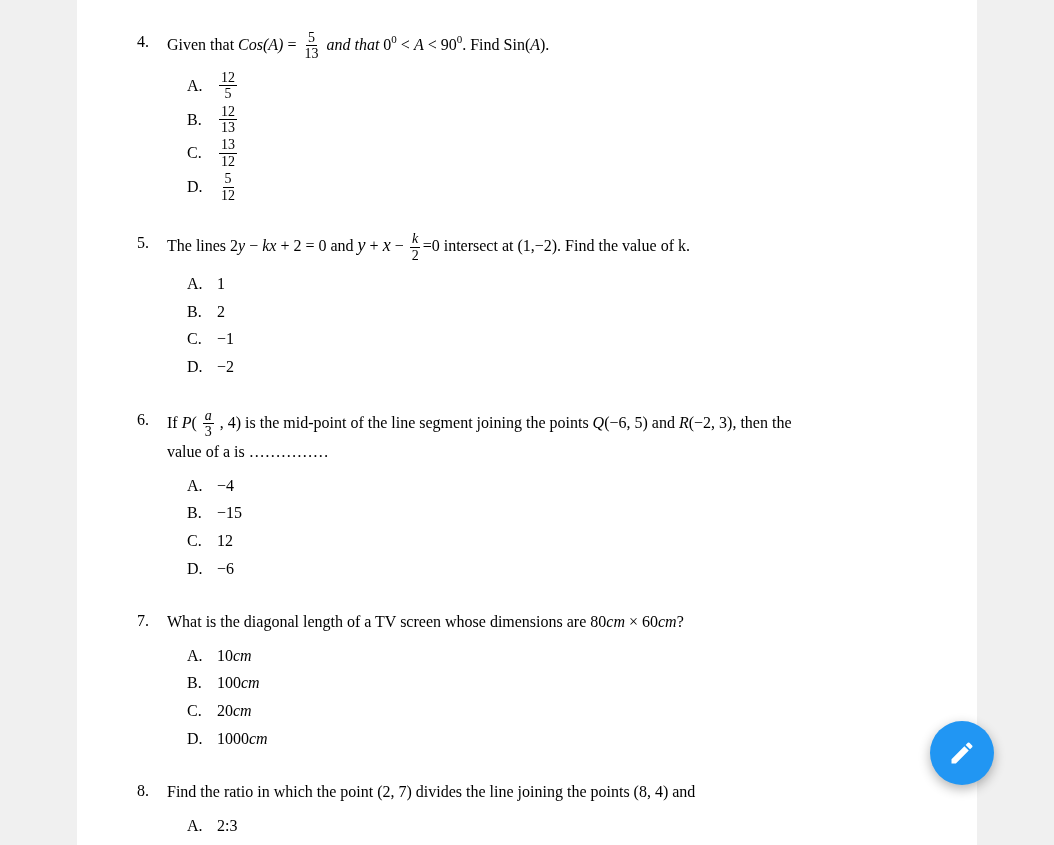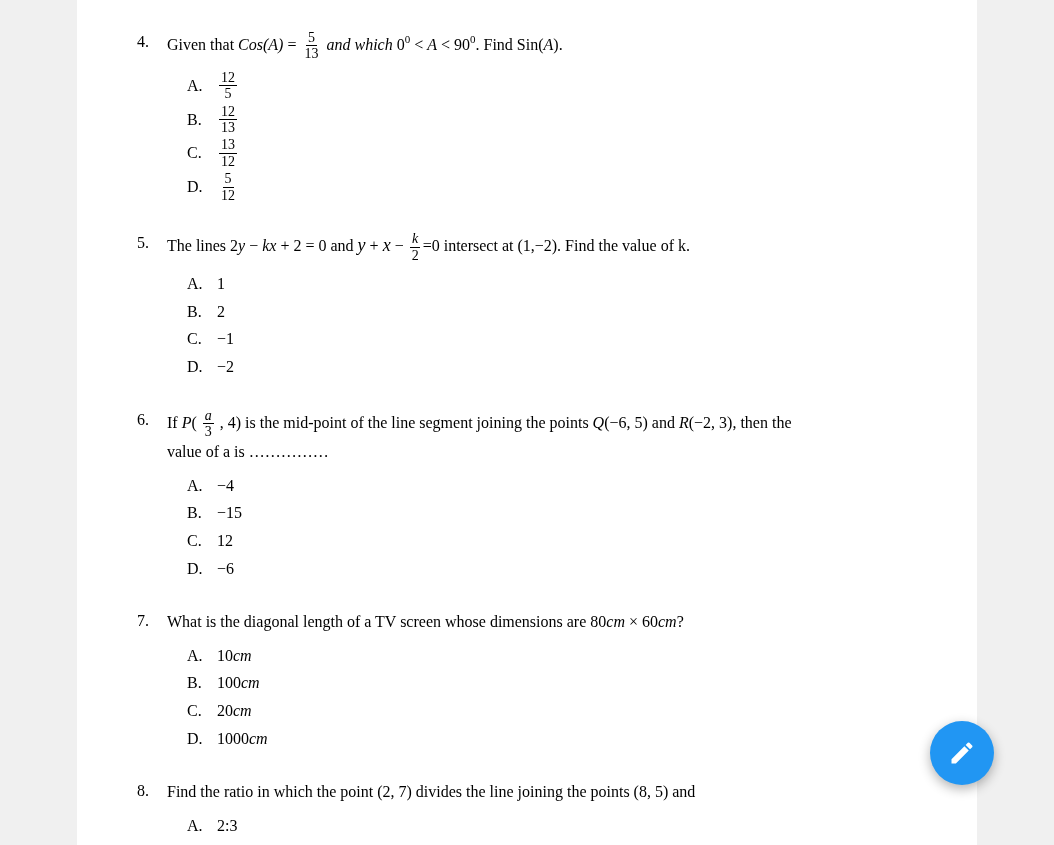--- a/index.html
+++ b/index.html
@@ -127,21 +127,21 @@
 
   <div class="question">
     <div class="question-header">
       <span class="question-number">4.</span>
       <span class="question-text">
         Given that <span class="math-italic">Cos(A)</span> =
         <span class="fraction">
           <span class="numerator">5</span>
           <span class="denominator">13</span>
         </span>
-        <em>and which</em> 0<sup class="superscript">0</sup> &lt; <em>A</em> &lt; 90<sup class="superscript">0</sup>. Find Sin(<em>A</em>).
+        <em>and that</em> 0<sup class="superscript">0</sup> &lt; <em>A</em> &lt; 90<sup class="superscript">0</sup>. Find Sin(<em>A</em>).
       </span>
     </div>
     <div class="options">
       <div class="option">
         <span class="option-label">A.</span>
         <span class="fraction">
           <span class="numerator">12</span>
           <span class="denominator">5</span>
         </span>
       </div>
@@ -258,21 +258,21 @@
         <span class="option-label">D.</span>
         <span>1000<em>cm</em></span>
       </div>
     </div>
   </div>
 
   <div class="question">
     <div class="question-header">
       <span class="question-number">8.</span>
       <span class="question-text">
-        Find the ratio in which the point (2, 7) divides the line joining the points (8, 5) and
+        Find the ratio in which the point (2, 7) divides the line joining the points (8, 4) and
       </span>
     </div>
     <div class="options">
       <div class="option">
         <span class="option-label">A.</span>
         <span>2:3</span>
       </div>
       <div class="option">
         <span class="option-label">B.</span>
         <span>3:2</span>

